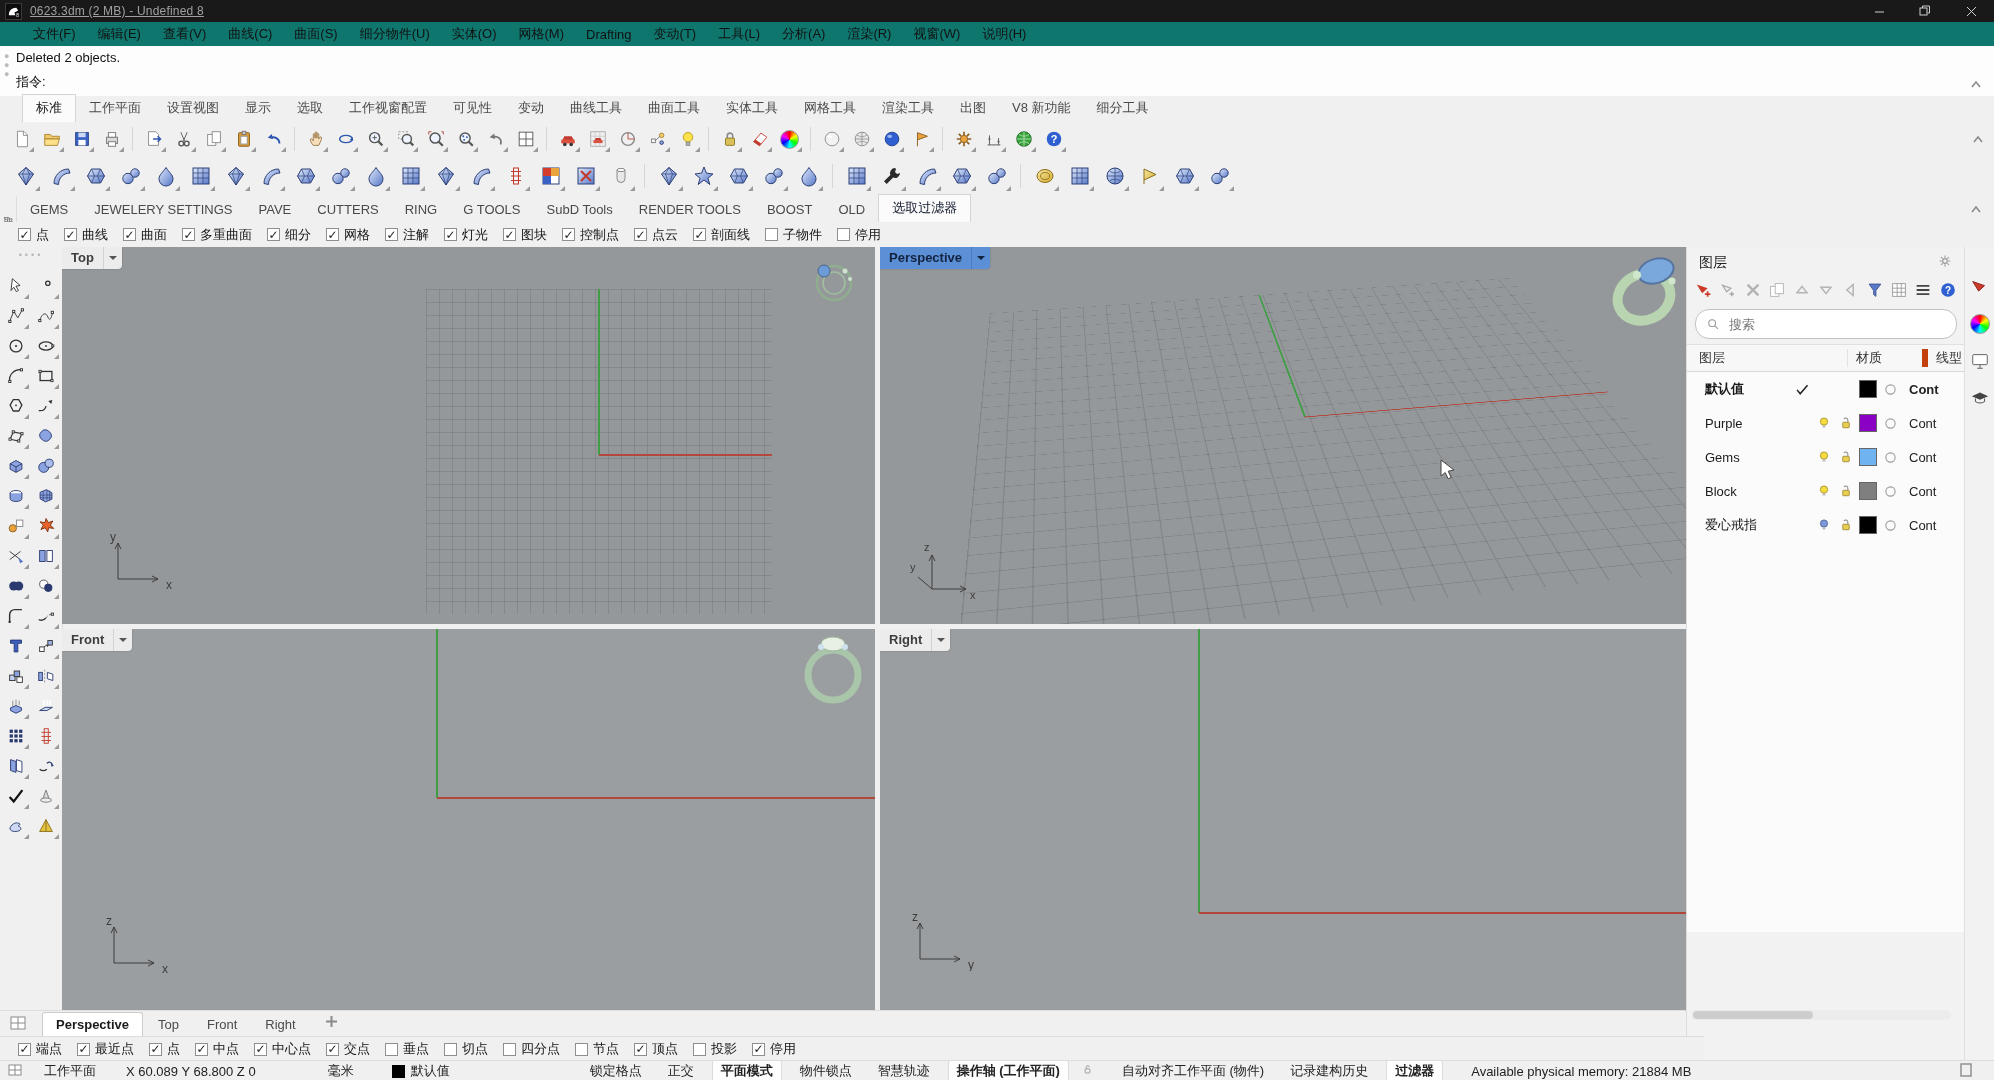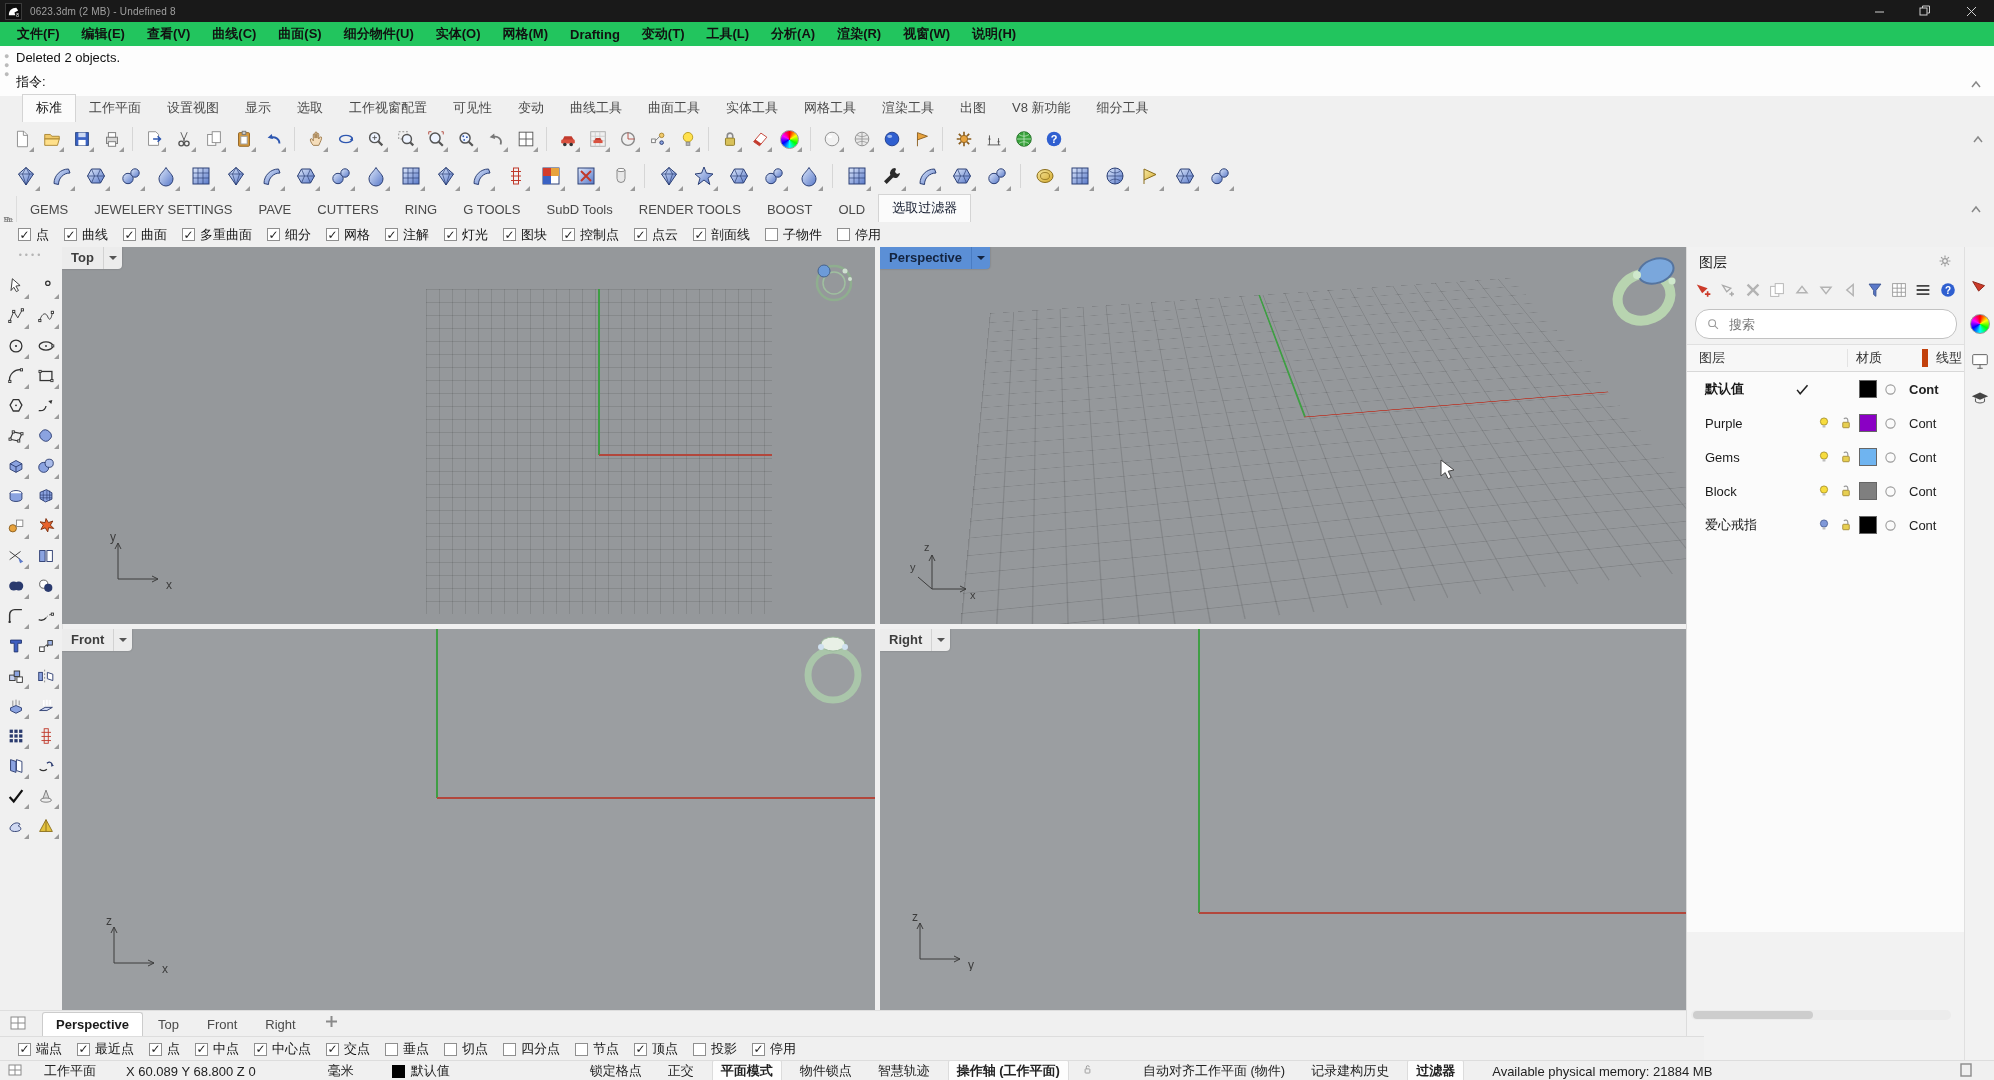--- a/index.html
+++ b/index.html
@@ -2,25 +2,25 @@
 <html><head>
 <meta charset="utf-8">
 <style>
   html,body{margin:0;padding:0;background:#444;}
   #app{position:relative;width:1994px;height:1080px;background:#f0f0f0;overflow:hidden;
        font-family:"Liberation Sans","DejaVu Sans",sans-serif;font-size:13px;color:#1a1a1a;}
   .abs{position:absolute;}
   
   .titlebar{left:0;top:0;right:0;height:22px;background:#191919;display:flex;align-items:center;color:#a0a0a0;}
   .appicon{width:15px;height:15px;margin:0 8px 0 5px;background:#0d0d0d;border:1px solid #3a3a3a;display:flex;align-items:center;justify-content:center;}
-  .title-text{font-size:10px;letter-spacing:.2px;}
+  .title-text{font-size:12px;letter-spacing:.2px;text-decoration:underline;}
   .winbtns{margin-left:auto;display:flex;height:100%;}
   .winbtn{width:46px;height:100%;display:flex;align-items:center;justify-content:center;color:#cfcfcf;}
   
-  .menubar{left:0;top:22px;right:0;height:24px;background:#22c55e;border-bottom:1px solid #e2e2e2;display:flex;align-items:center;padding-left:6px;font-weight:bold;}
+  .menubar{left:0;top:22px;right:0;height:24px;background:#0f766e;border-bottom:1px solid #e2e2e2;display:flex;align-items:center;padding-left:22px;}
   .menu-item{padding:3px 11px;color:#111;}
   
   .cmdarea{left:0;top:46px;right:0;height:50px;background:#fdfdfd;border-bottom:1px solid #d8d8d8;}
   .cmdline{height:24px;line-height:24px;padding-left:16px;color:#111;}
   .cmdgrip{position:absolute;left:4px;top:6px;color:#bbb;font-size:9px;line-height:9px;}
   .chev{position:absolute;right:12px;}
   
   .ribbontabs{left:0;top:96px;right:0;height:26px;background:#f0f0f0;display:flex;align-items:flex-end;padding-left:22px;border-bottom:1px solid #dcdcdc;}
   .rtab{padding:4px 13px 5px;color:#4a4a4a;}
   .rtab.active{background:#fbfbfb;border:1px solid #d4d4d4;border-bottom:none;color:#151515;}
@@ -1351,21 +1351,21 @@
       <span class="sb sb-toggle" style="margin-left: 132px;">锁定格点</span>
       <span class="sb sb-toggle" style="margin-left: 10px;">正交</span>
       <span class="sb sb-toggle active" style="margin-left: 10px;">平面模式</span>
       <span class="sb sb-toggle" style="margin-left: 10px;">物件锁点</span>
       <span class="sb sb-toggle" style="margin-left: 10px;">智慧轨迹</span>
       <span class="sb sb-toggle active" style="margin-left: 10px;">操作轴 (工作平面)</span>
       <span style="margin-left: 12px;"><svg viewBox="0 0 22 22" width="13" height="13" xmlns="http://www.w3.org/2000/svg">
           <rect x="7" y="10" width="8" height="7" rx="1" fill="none" stroke="#9a9a9a" stroke-width="1.6"></rect>
           <path d="M9 10V7a2.5 2.5 0 015 0" fill="none" stroke="#9a9a9a" stroke-width="1.6"></path>
         </svg></span>
-      <span class="sb sb-toggle" style="margin-left: 41px;">自动对齐工作平面 (物件)</span>
+      <span class="sb sb-toggle" style="margin-left: 20px;">自动对齐工作平面 (物件)</span>
       <span class="sb sb-toggle" style="margin-left: 10px;">记录建构历史</span>
       <span class="sb sb-toggle active" style="margin-left: 10px;">过滤器</span>
       <span class="sb" style="margin-left: 28px;">Available physical memory: 21884 MB</span>
       <span class="sb" style="margin-left: auto; margin-right: 22px;"><svg width="12" height="14">
           <rect x="1" y="1" width="10" height="12" fill="none" stroke="#8a8a8a" stroke-width="1.4"></rect>
         </svg></span>
     </div>
 </div>
 
 </body></html>

